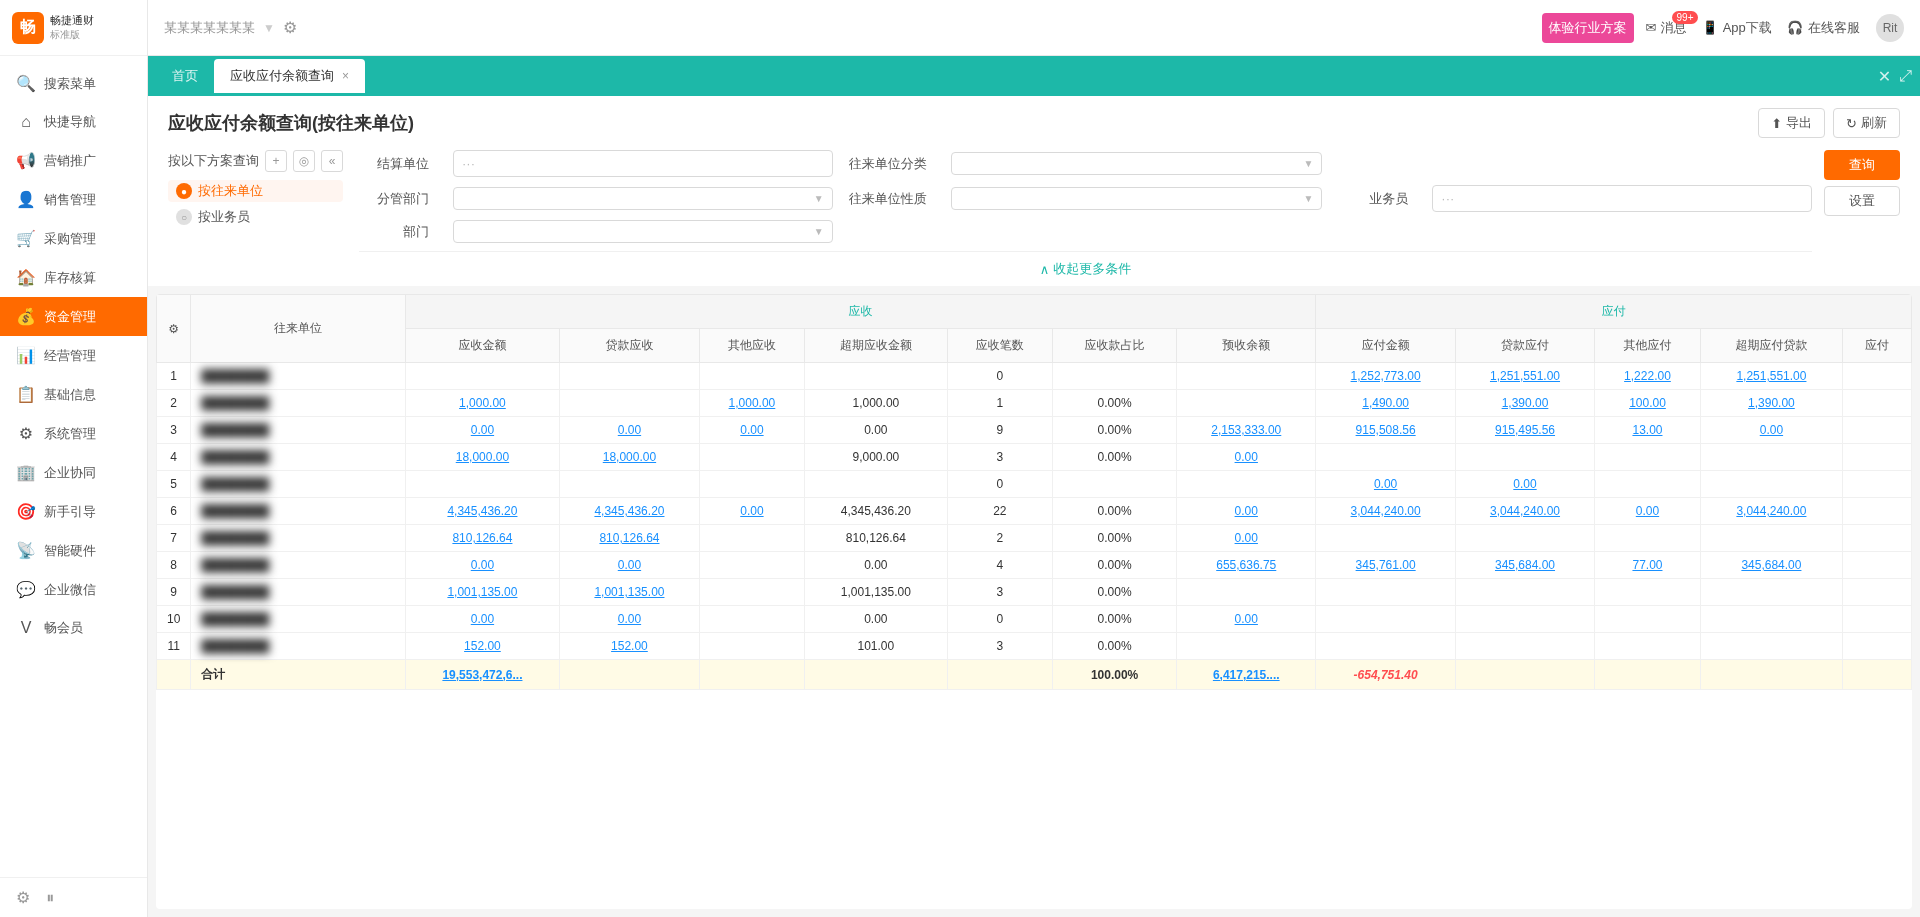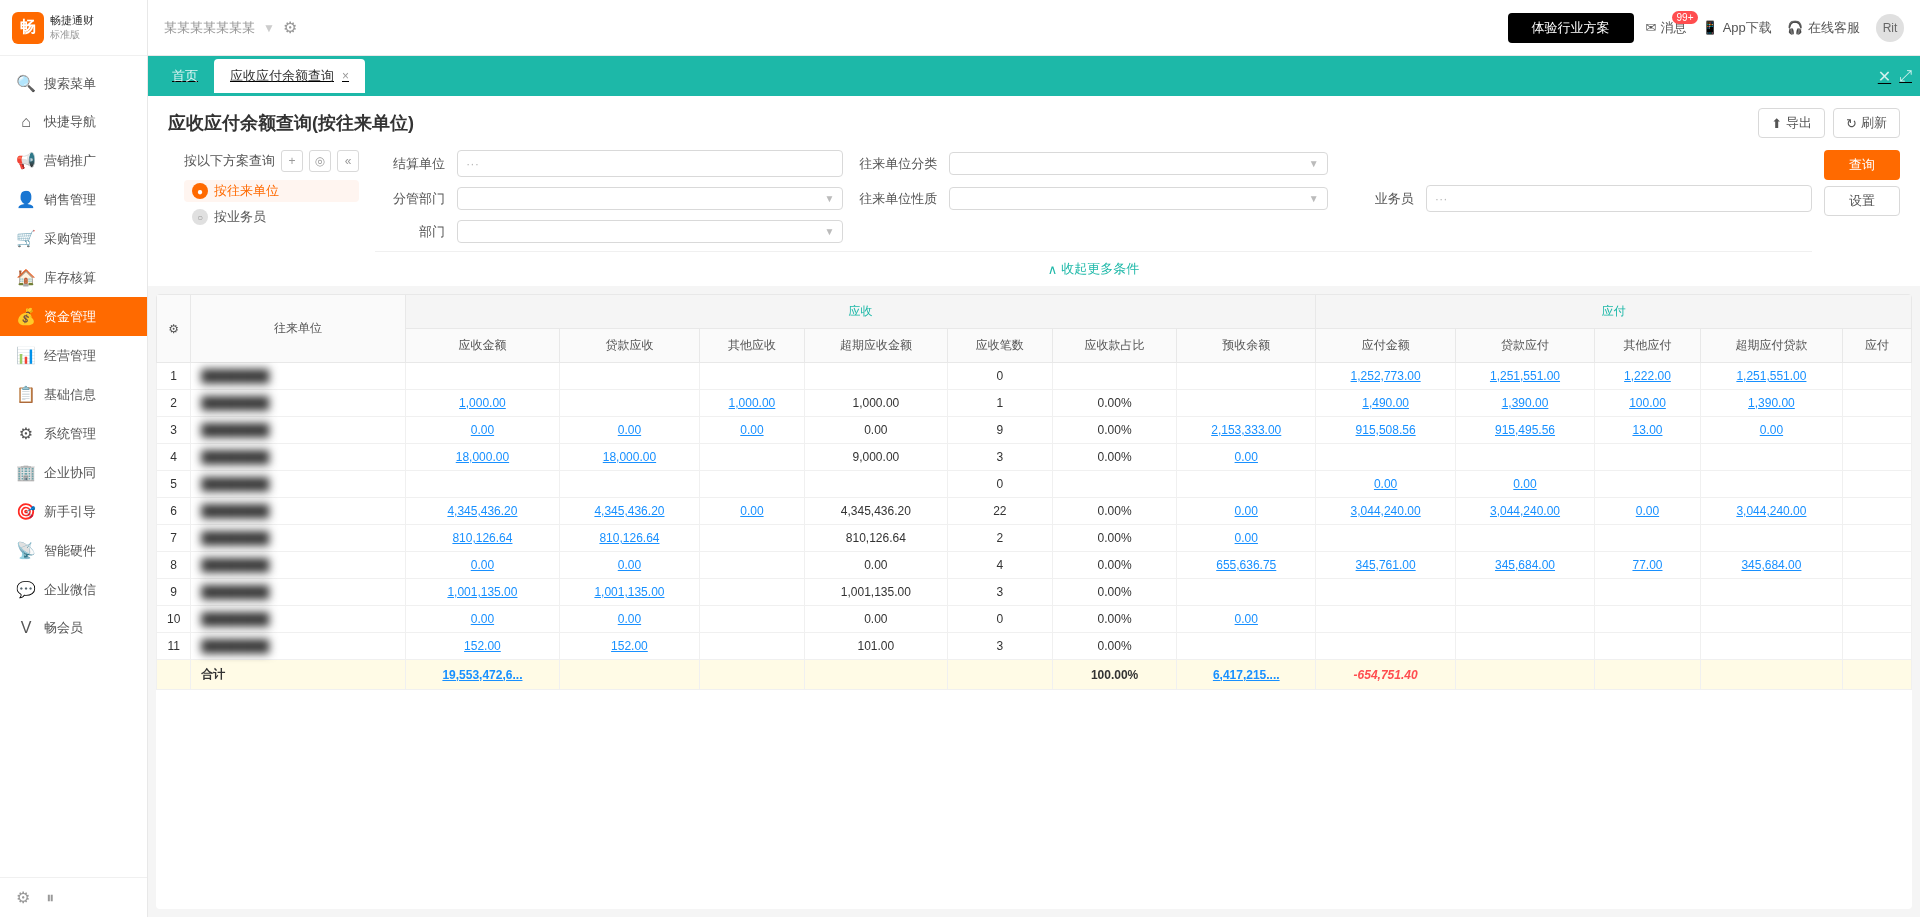--- a/index.html
+++ b/index.html
@@ -19,50 +19,50 @@
     .sidebar-footer-icon { color: #999; cursor: pointer; font-size: 16px; }
 
     
     .main { flex: 1; display: flex; flex-direction: column; overflow: hidden; }
 
     
     .top-header { height: 56px; background: #fff; display: flex; align-items: center; padding: 0 16px; border-bottom: 1px solid #e8e8e8; gap: 12px; }
     .top-header-breadcrumb { display: flex; align-items: center; gap: 8px; flex: 1; }
     .breadcrumb-text { color: #999; font-size: 13px; }
     .breadcrumb-arrow { color: #ccc; }
-    .btn-industry { background: #000000; color: white; border: none; padding: 6px 24px; border-radius: 4px; cursor: pointer; font-size: 13px; }
+    .btn-industry { background: #ec4899; color: white; border: none; padding: 6px 7px; border-radius: 4px; cursor: pointer; font-size: 13px; }
     .gear-icon { color: #999; cursor: pointer; font-size: 16px; }
     .top-right { display: flex; align-items: center; gap: 16px; }
     .msg-btn { position: relative; display: flex; align-items: center; gap: 4px; color: #555; cursor: pointer; font-size: 13px; }
     .badge { background: #ff4d4f; color: white; font-size: 10px; border-radius: 8px; padding: 1px 5px; position: absolute; top: -8px; right: -12px; }
     .top-right-item { display: flex; align-items: center; gap: 4px; color: #555; cursor: pointer; font-size: 13px; }
     .user-avatar { width: 28px; height: 28px; background: #e0e0e0; border-radius: 50%; display: flex; align-items: center; justify-content: center; font-size: 12px; color: #666; }
 
     
-    .tab-bar { background: #1db8a8; display: flex; align-items: center; padding: 0 8px; height: 40px; text-decoration: underline; }
+    .tab-bar { background: #1db8a8; display: flex; align-items: center; padding: 0 8px; height: 40px; }
     .tab-home { padding: 8px 16px; color: rgba(255,255,255,0.85); cursor: pointer; font-size: 13px; }
     .tab-active { background: white; color: #333; padding: 8px 16px; border-radius: 4px 4px 0 0; display: flex; align-items: center; gap: 8px; font-size: 13px; cursor: pointer; }
     .tab-close { color: #999; cursor: pointer; font-size: 12px; }
     .tab-window-controls { margin-left: auto; display: flex; gap: 8px; color: rgba(255,255,255,0.8); }
     .tab-window-btn { cursor: pointer; font-size: 16px; }
 
     
     .content { flex: 1; background: #f5f5f5; overflow: hidden; display: flex; flex-direction: column; }
 
     
     .page-header { background: white; padding: 12px 20px 0 20px; }
     .page-title-row { display: flex; align-items: center; justify-content: space-between; margin-bottom: 12px; }
     .page-title { font-size: 18px; font-weight: bold; color: #333; }
     .page-header-actions { display: flex; gap: 8px; }
     .btn-export { background: white; border: 1px solid #d9d9d9; color: #555; padding: 5px 12px; border-radius: 4px; cursor: pointer; font-size: 13px; display: flex; align-items: center; gap: 4px; }
     .btn-refresh { background: white; border: 1px solid #d9d9d9; color: #555; padding: 5px 12px; border-radius: 4px; cursor: pointer; font-size: 13px; display: flex; align-items: center; gap: 4px; }
     .filter-scheme-icon { width: 22px; height: 22px; border: 1px solid #d9d9d9; border-radius: 3px; display: flex; align-items: center; justify-content: center; cursor: pointer; color: #999; font-size: 12px; }
     .filter-scheme-option { display: flex; align-items: center; gap: 6px; cursor: pointer; color: #555; font-size: 13px; padding: 2px 8px; border-radius: 4px; }
     .filter-scheme-option.active { color: #ff6a00; background: #fff5f0; }
-    .filter-row { display: flex; align-items: center; gap: 12px; }
+    .filter-row { display: flex; align-items: center; gap: 24px; }
     .filter-label { color: #555; font-size: 13px; min-width: 70px; text-align: right; flex-shrink: 0; }
     .filter-input { flex: 1; border: 1px solid #d9d9d9; border-radius: 4px; padding: 5px 8px; font-size: 13px; color: #333; display: flex; align-items: center; justify-content: space-between; cursor: pointer; background: white; }
     .filter-input-text { color: #bbb; }
     .filter-input-arrow { color: #bbb; font-size: 10px; }
     .filter-more { display: flex; align-items: center; justify-content: center; padding: 8px; color: #1db8a8; cursor: pointer; font-size: 13px; gap: 4px; border-top: 1px solid #f0f0f0; margin-top: 8px; }
     .btn-query { background: #ff6a00; color: white; border: none; padding: 6px 24px; border-radius: 4px; cursor: pointer; font-size: 13px; }
     .btn-setting { background: white; border: 1px solid #d9d9d9; color: #555; padding: 5px 24px; border-radius: 4px; cursor: pointer; font-size: 13px; }
 
     
     .table-wrapper { flex: 1; overflow: auto; background: white; margin: 8px; border-radius: 4px; }
@@ -211,21 +211,21 @@
           </button>
           <button class="btn-refresh">
             <span>↻</span>
             <span>刷新</span>
           </button>
         </div>
       </div>
 
       <div class="filter-content">
 
-        <div style="display:flex; flex-direction:column; margin-right:16px; min-width:120px;margin-left:16px;">
+        <div style="display:flex; flex-direction:column; margin-right:16px; min-width:120px;">
           <div style="display:flex; align-items:center; gap:6px; margin-bottom:8px;">
             <span style="color:#555; font-size:13px;">按以下方案查询</span>
             <span class="filter-scheme-icon">+</span>
             <span class="filter-scheme-icon">◎</span>
             <span class="filter-scheme-icon">«</span>
           </div>
           <div class="filter-scheme-option active">
             <span style="width:16px; height:16px; background:#ff6a00; border-radius:50%; display:inline-flex; align-items:center; justify-content:center;">
               <span style="color:white; font-size:10px;">●</span>
             </span>

